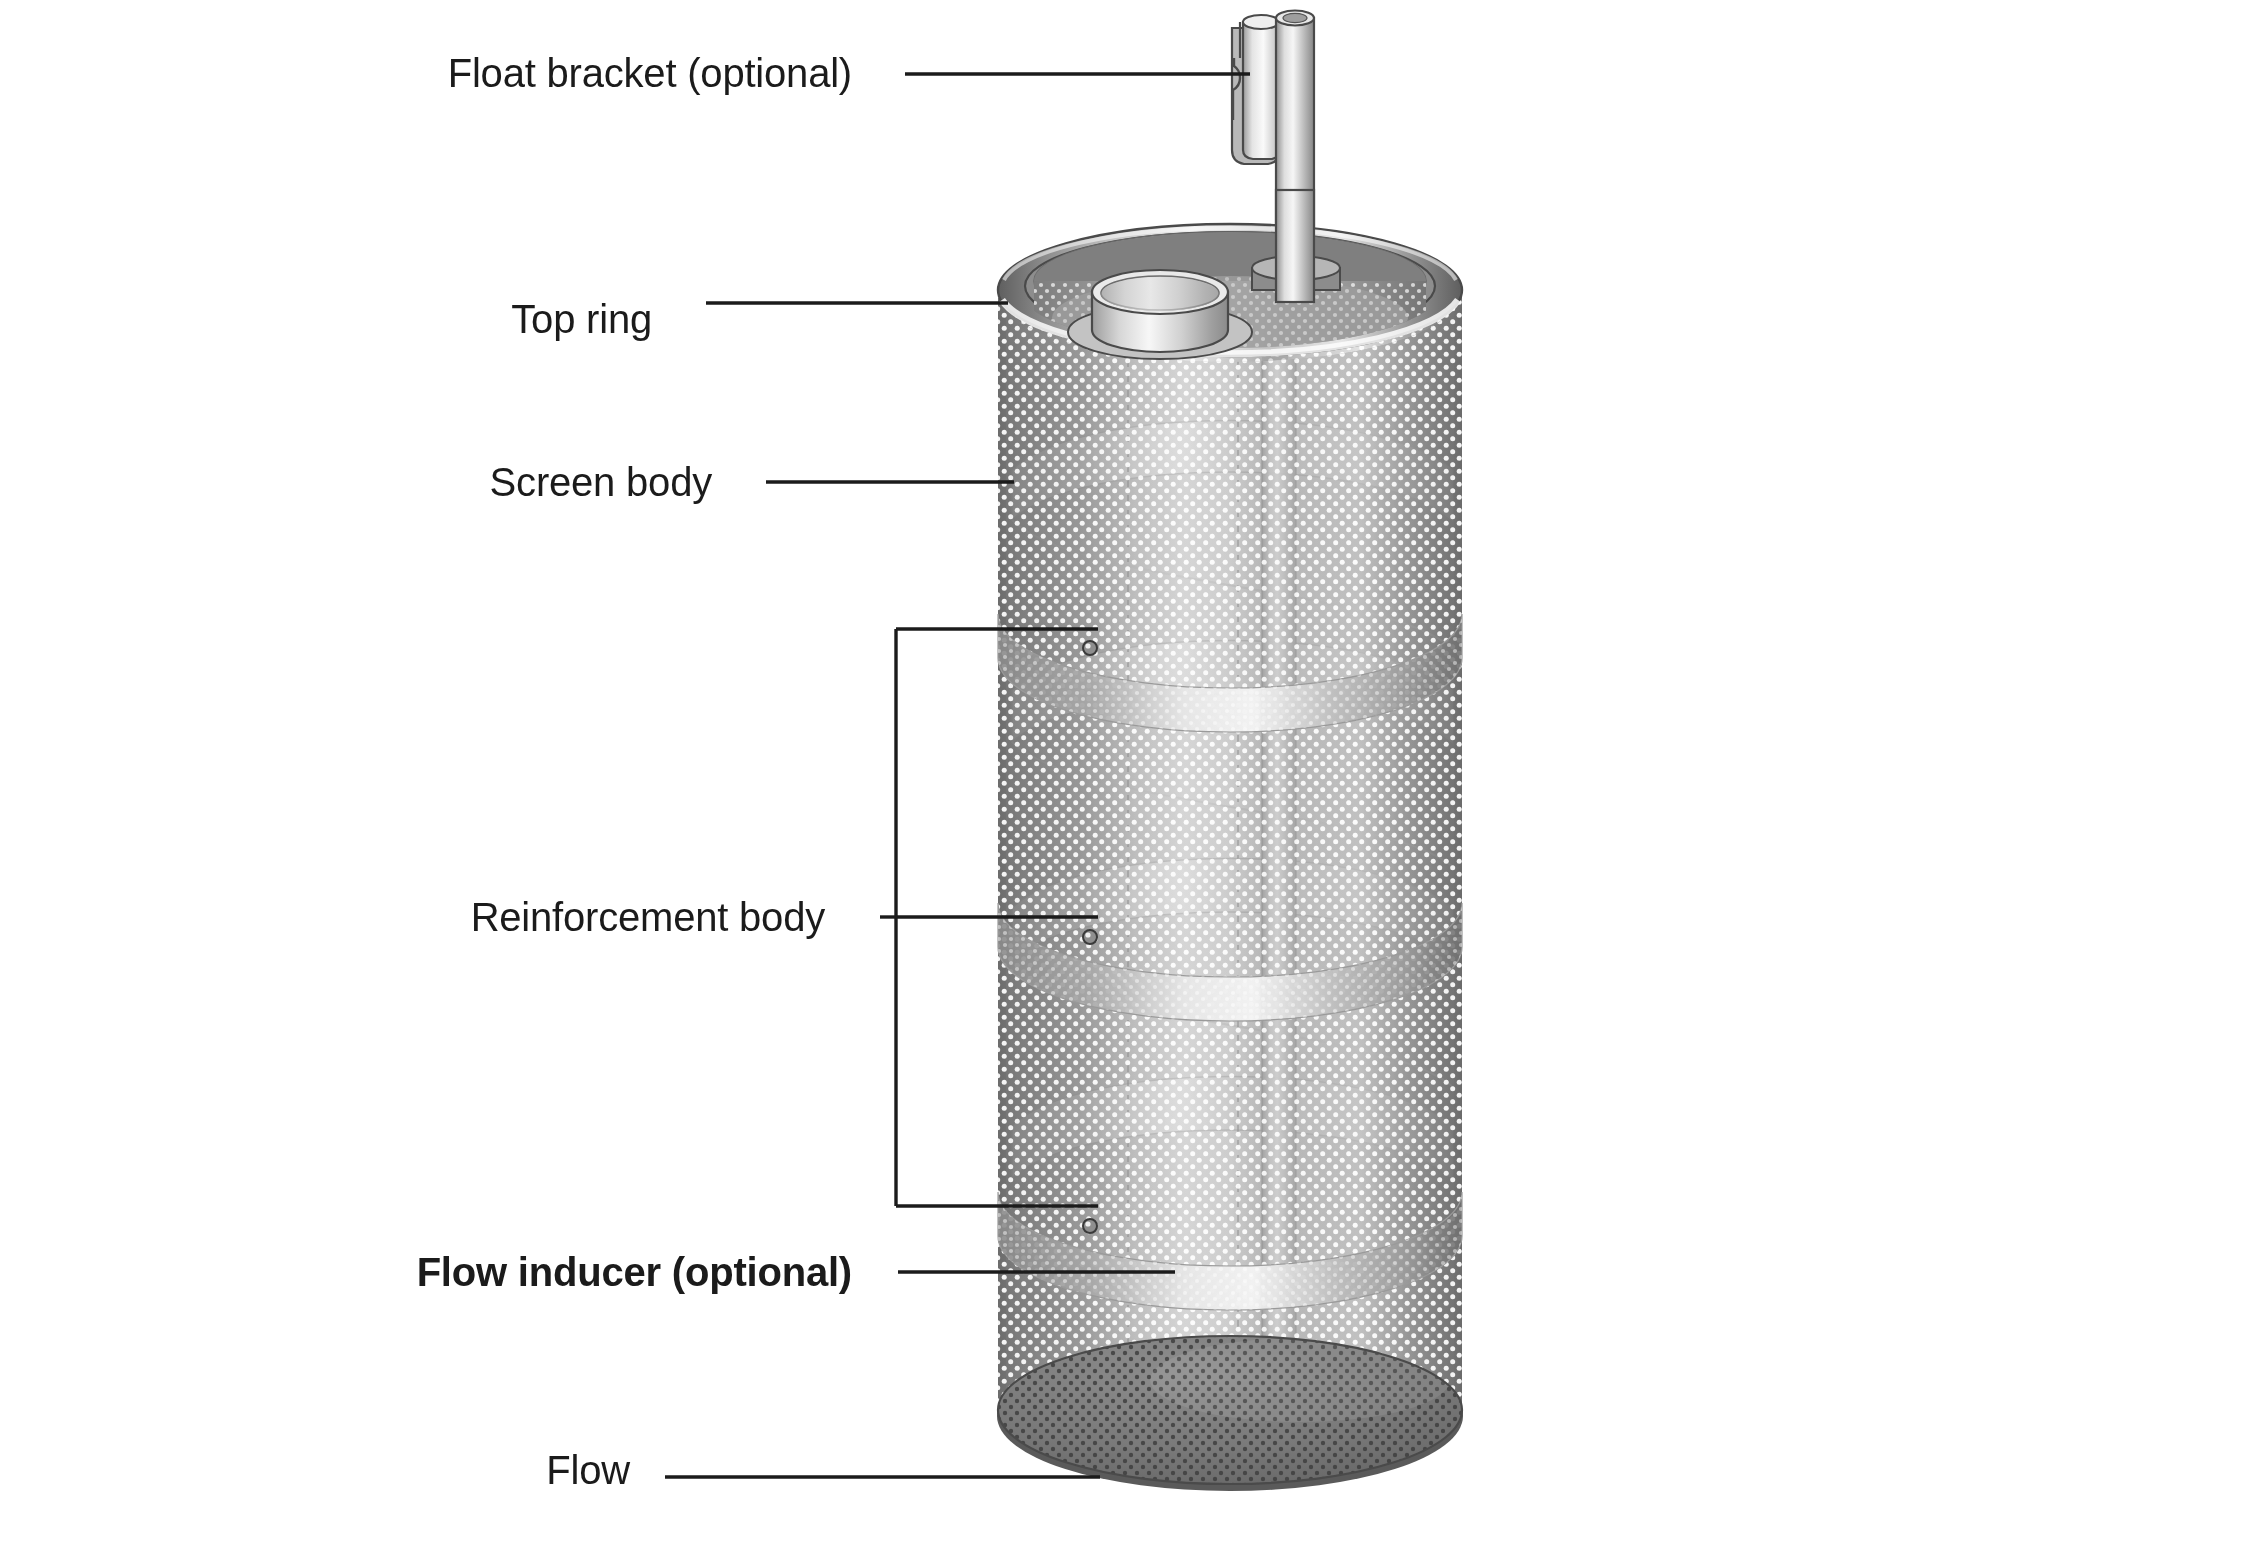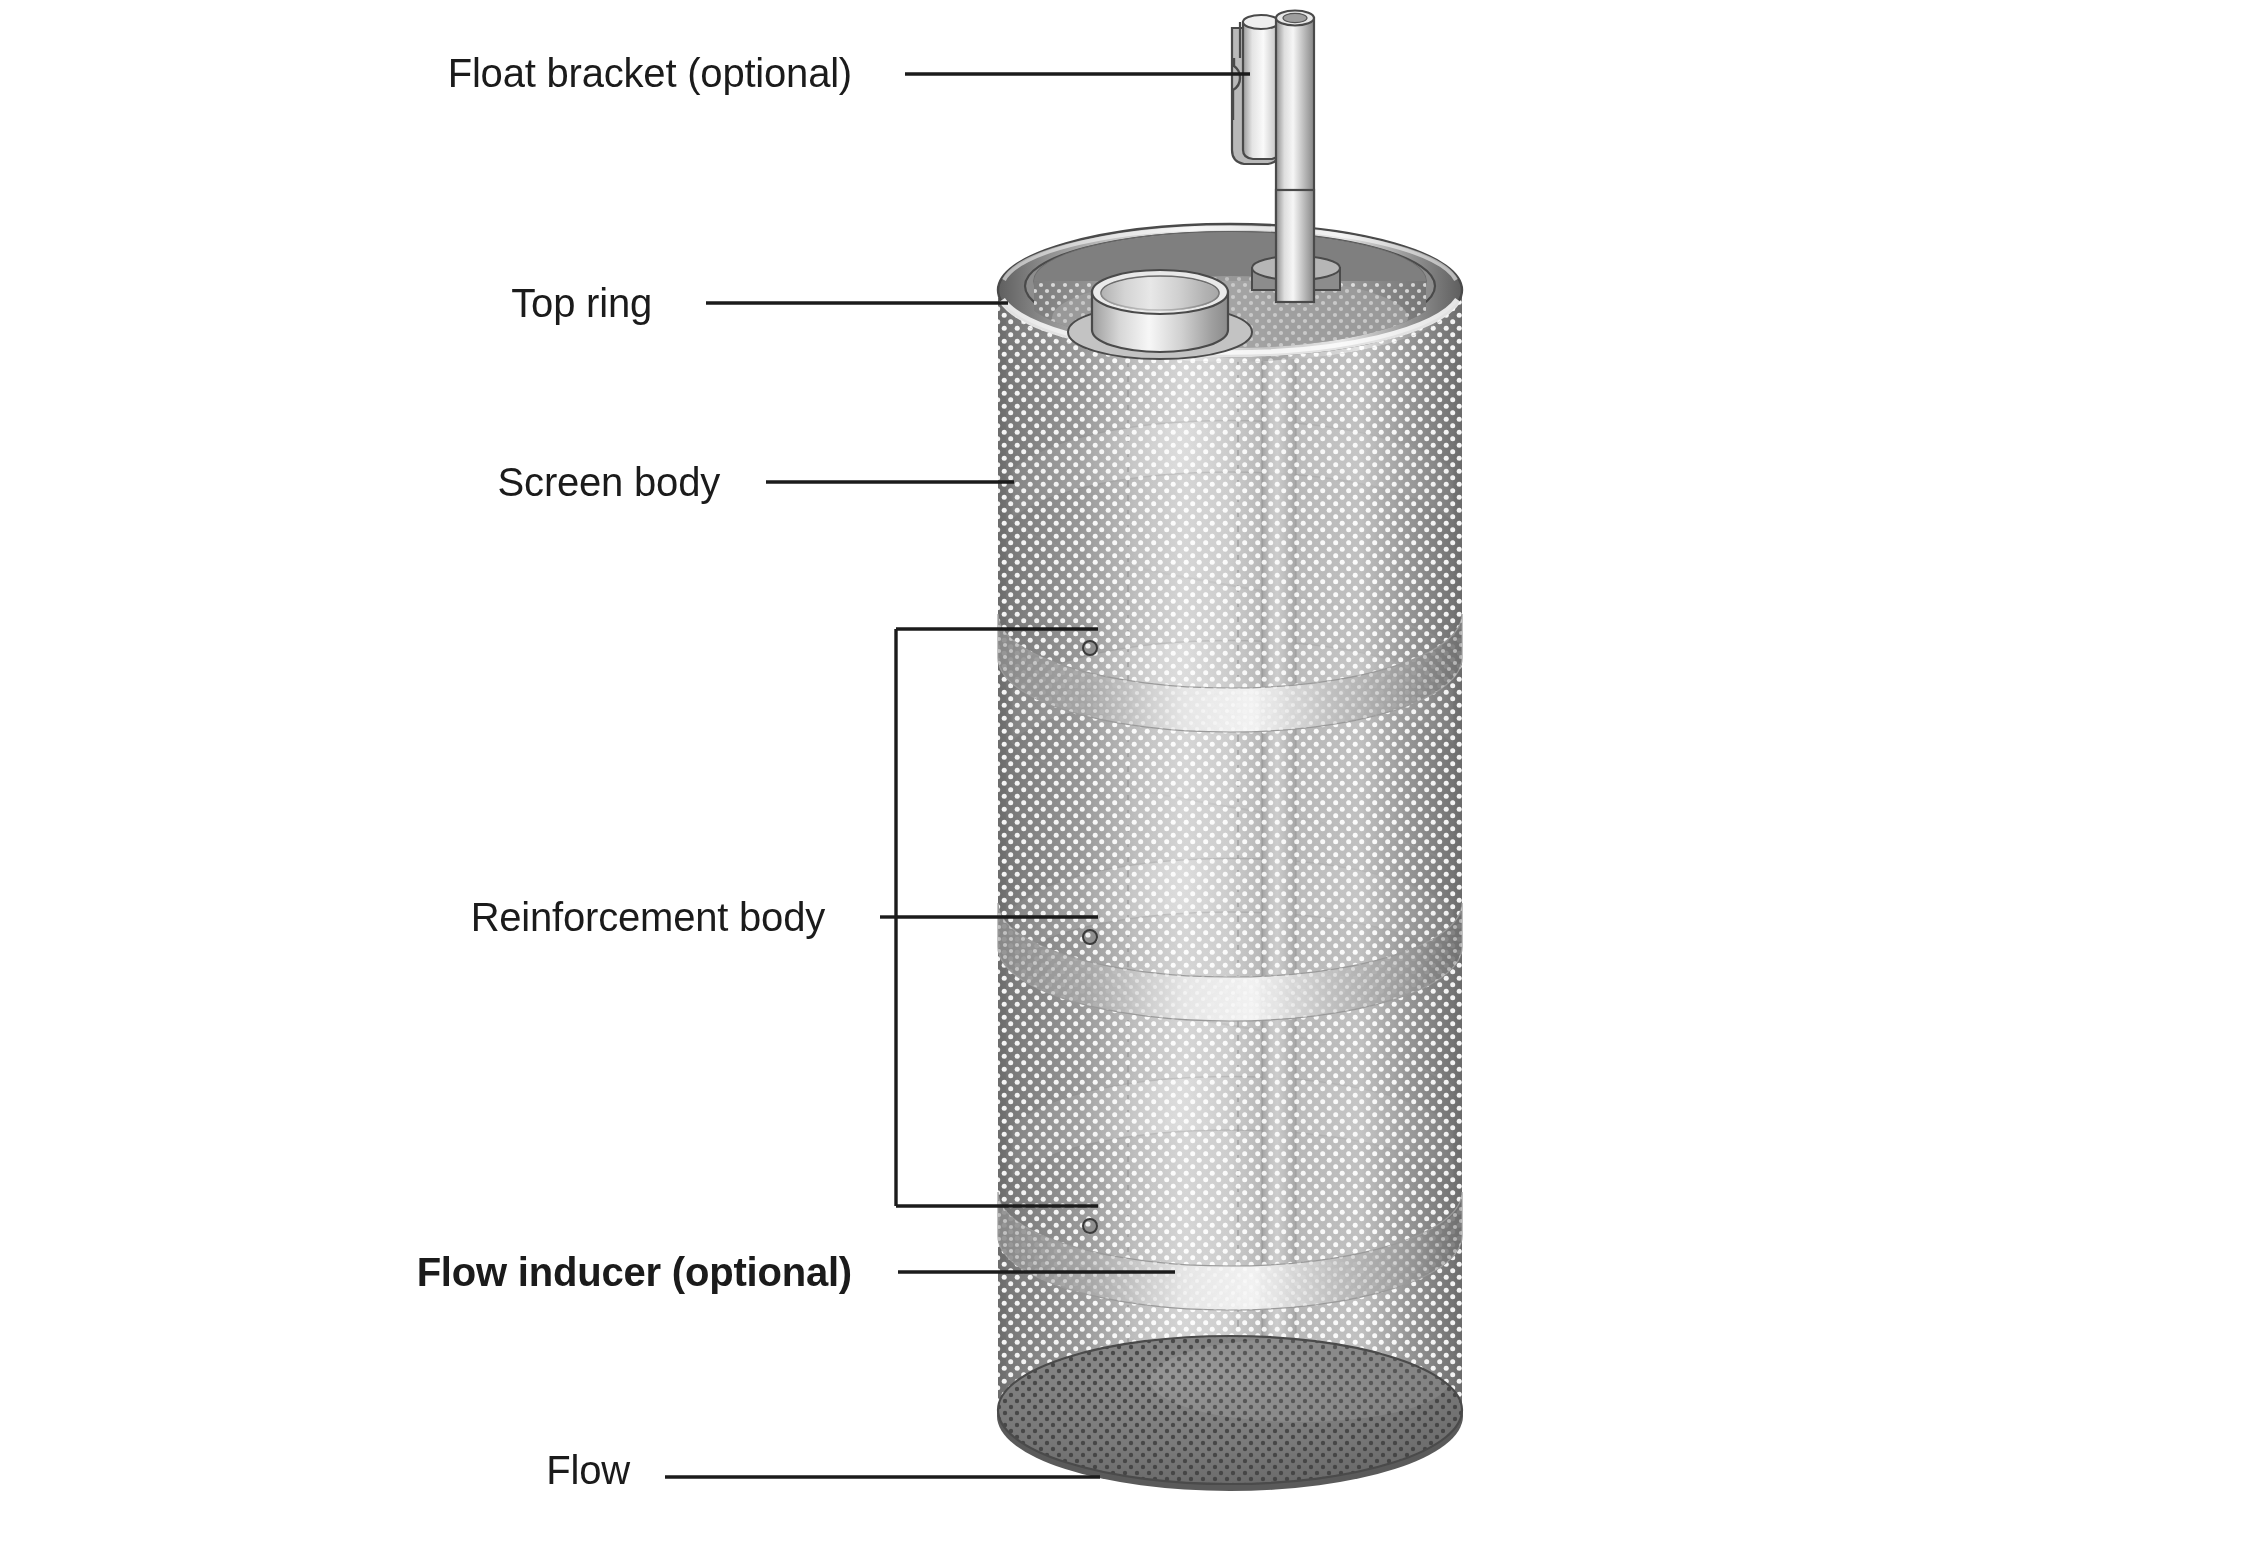--- a/index.html
+++ b/index.html
@@ -291,23 +291,23 @@
         <line x1="880" y1="917" x2="896" y2="917"></line>
       </g>
 
       <line x1="898" y1="1272" x2="1175" y2="1272"></line>
       <line x1="665" y1="1477" x2="1100" y2="1477"></line>
     </g>
   </svg>
 
   <div class="callout-label right" style="left:852px;top:73px;">Float bracket (optional)</div>
 
-  <div class="callout-label right" style="left:652px;top:303px;">Top ring</div>
-
-  <div class="callout-label right" style="left:712px;top:482px;margin-left:8px;">Screen body</div>
+  <div class="callout-label right" style="left:652px;top:319px;">Top ring</div>
+
+  <div class="callout-label right" style="left:712px;top:482px;">Screen body</div>
 
   <div class="callout-label right" style="left:825px;top:917px;">Reinforcement body</div>
 
   <div class="callout-label right" style="left:852px;top:1272px;font-weight:bold;">Flow inducer (optional)</div>
 
   <div class="callout-label right" style="left:630px;top:1470px;">Flow</div>
 
 </div>
 
 </body></html>

